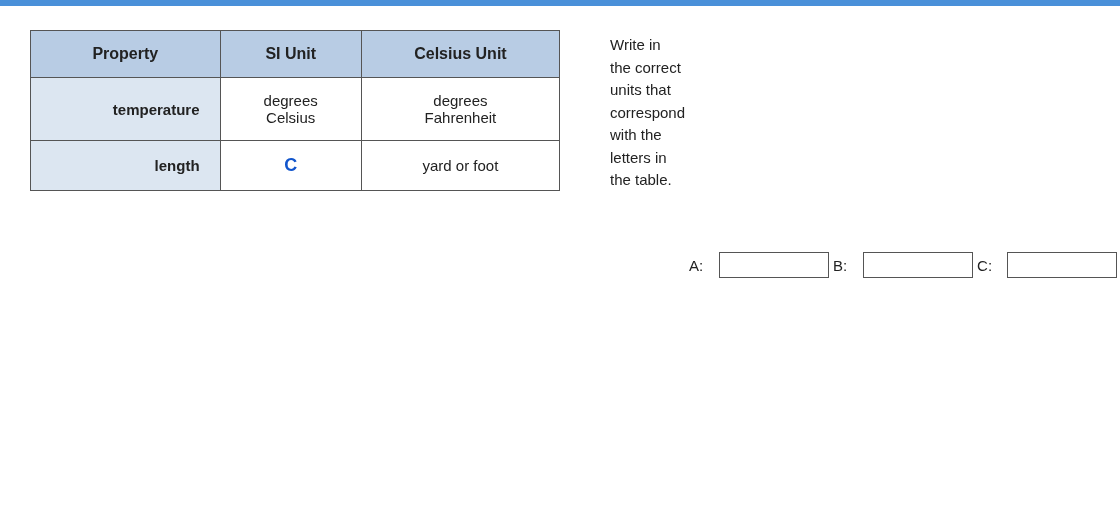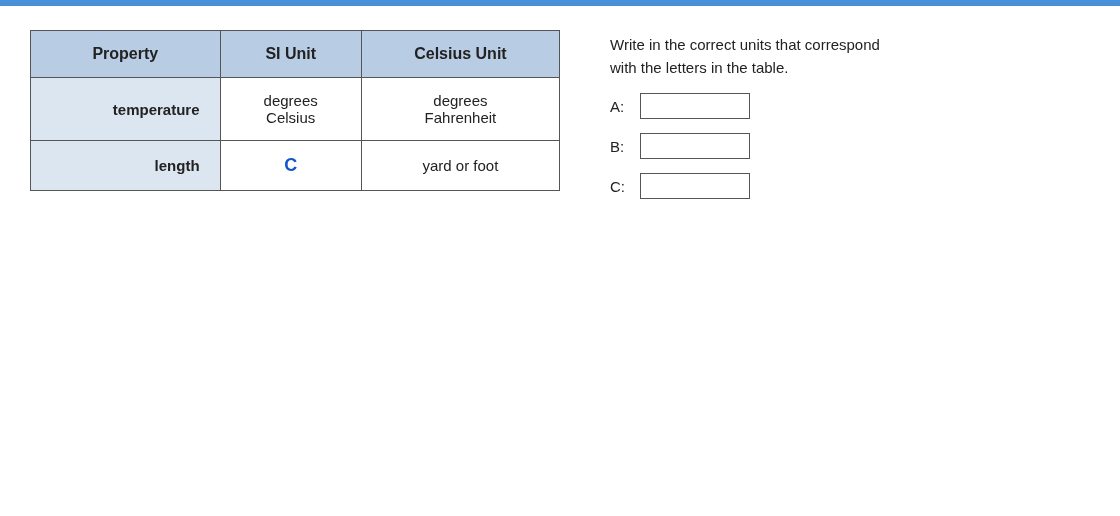--- a/index.html
+++ b/index.html
@@ -71,22 +71,22 @@
     }
 
     .highlight-blue {
       color: #1155cc;
       font-weight: bold;
       font-size: 18px;
     }
 
     .right-section {
       display: flex;
-      flex-direction: column;
-      gap: 10px;
+      flex-direction: row;
+      gap: 4px;
       padding-top: 4px;
       min-width: 320px;
     }
 
     .right-instruction {
       font-size: 15px;
       color: #222;
       line-height: 1.5;
       max-width: 300px;
     }

